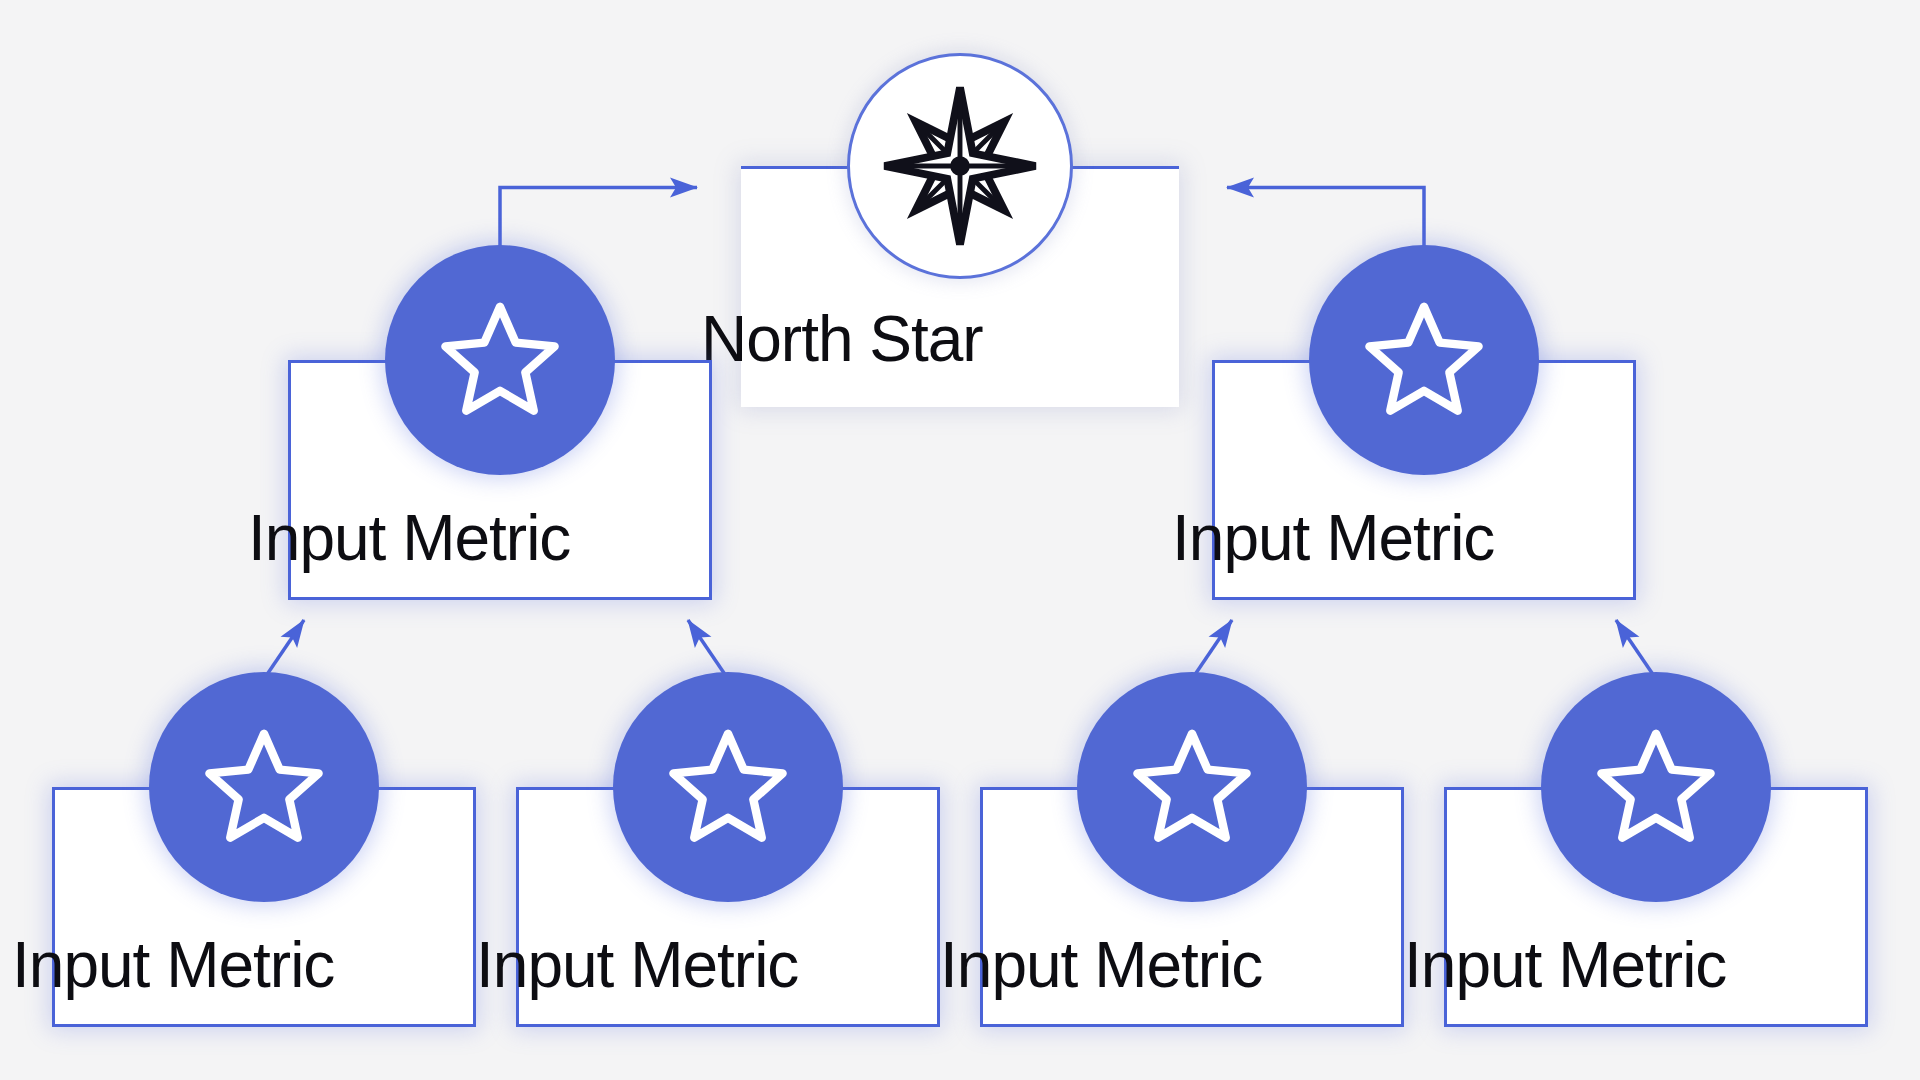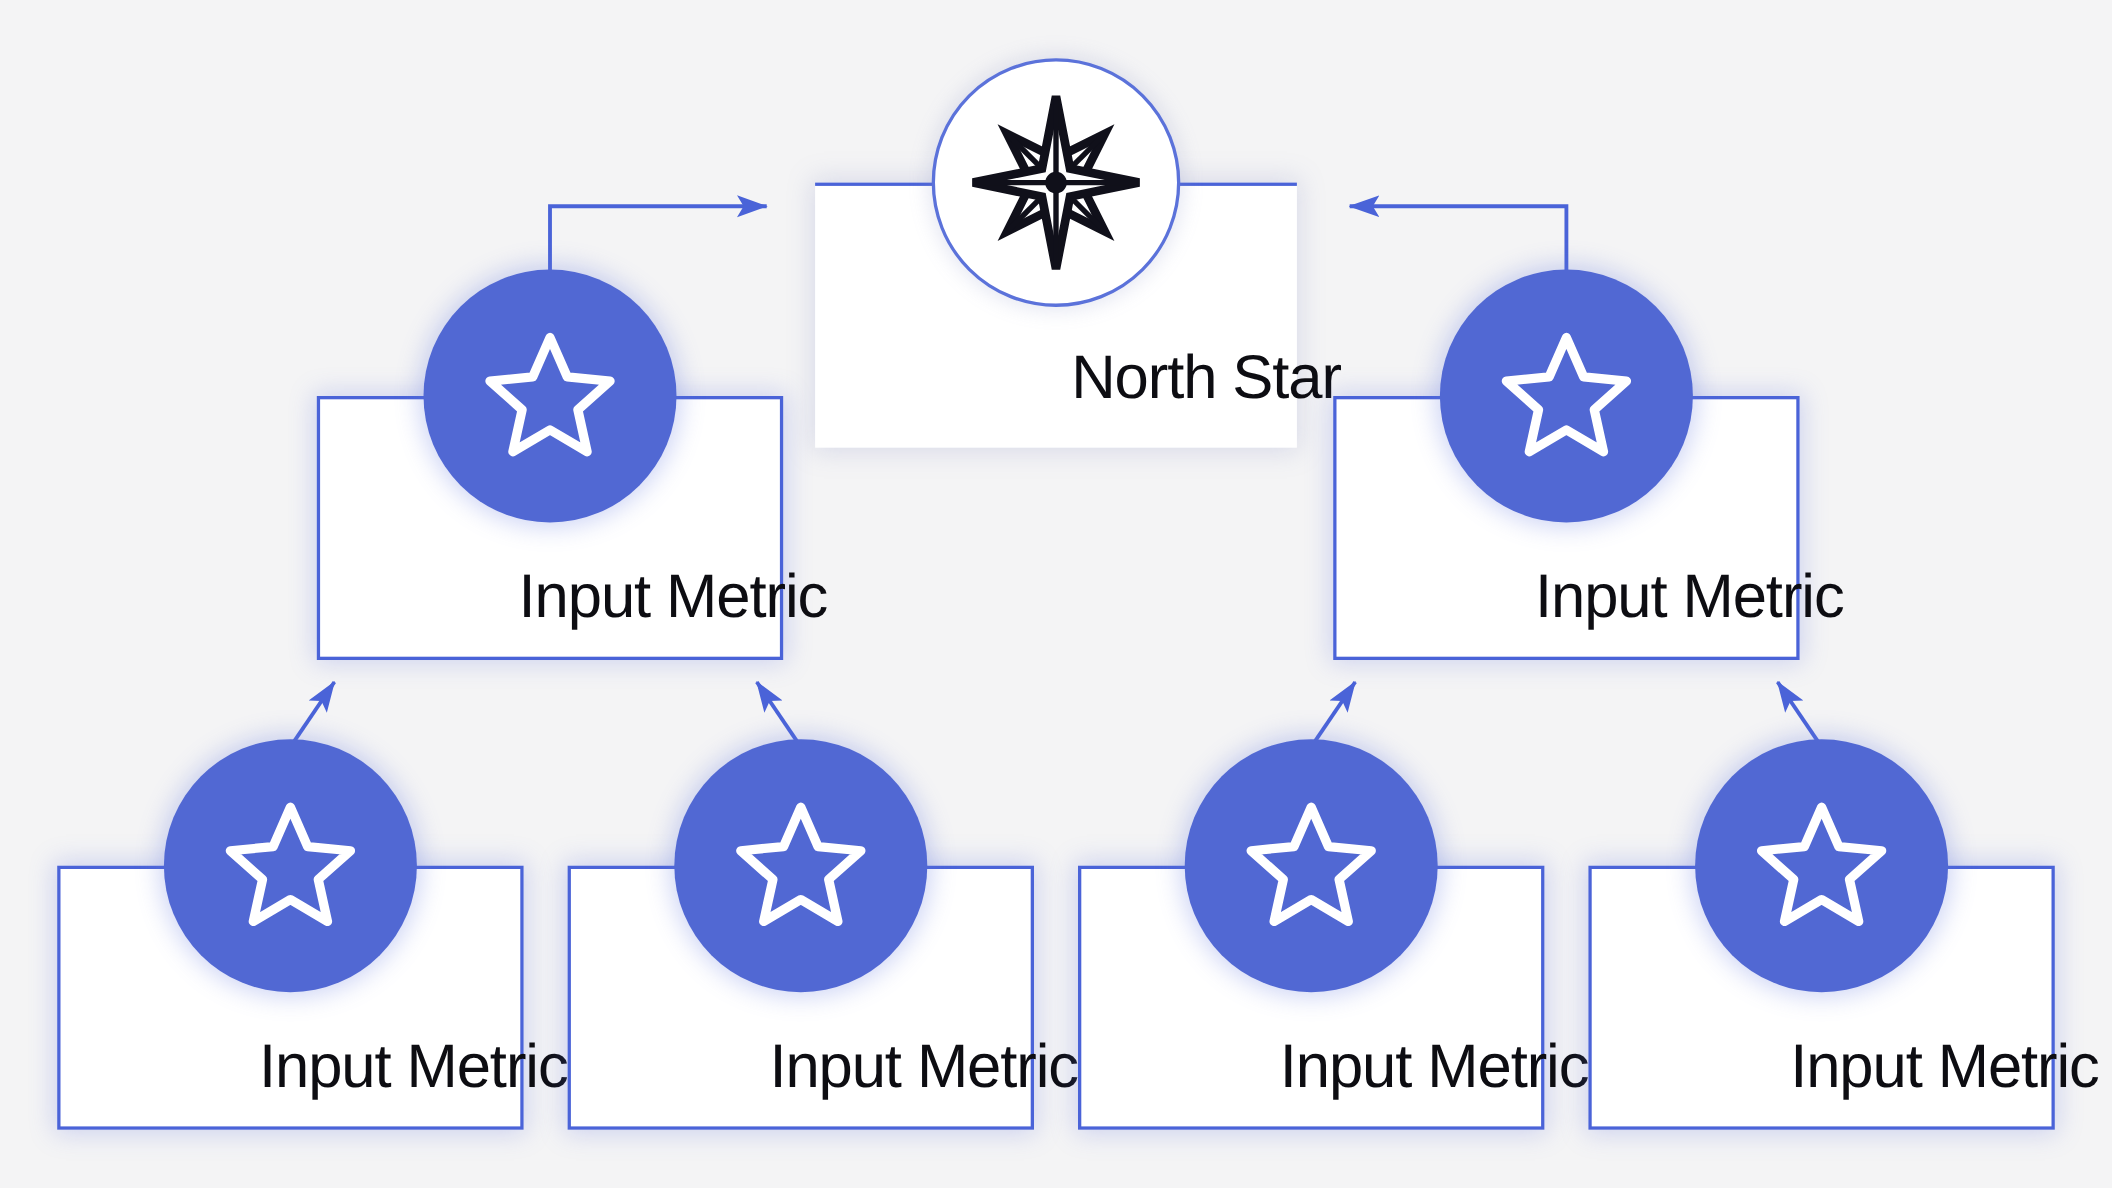--- a/index.html
+++ b/index.html
@@ -20,22 +20,22 @@
     background:#ffffff;
     border:3px solid #4a63d8;
     box-shadow:0 0 22px 3px rgba(99,120,223,.28);
   }
   .ns-card{
     border:none;border-top:3px solid #4a63d8;
     box-shadow:0 0 22px 3px rgba(130,140,195,.25);
   }
   .label{
     position:absolute;left:-40px;right:-40px;bottom:30px;
-    text-align:right;
-    font-size:56px;letter-spacing:-1px;line-height:1;
+    text-align:left;
+    font-size:64px;letter-spacing:-1px;line-height:1;
     color:#0d0d12;white-space:nowrap;
   }
   .ns-label{bottom:36px;}
 
   
   .chip{
     position:absolute;left:50%;top:0;transform:translate(-50%,-50%);
     border-radius:50%;
     display:flex;align-items:center;justify-content:center;
   }

